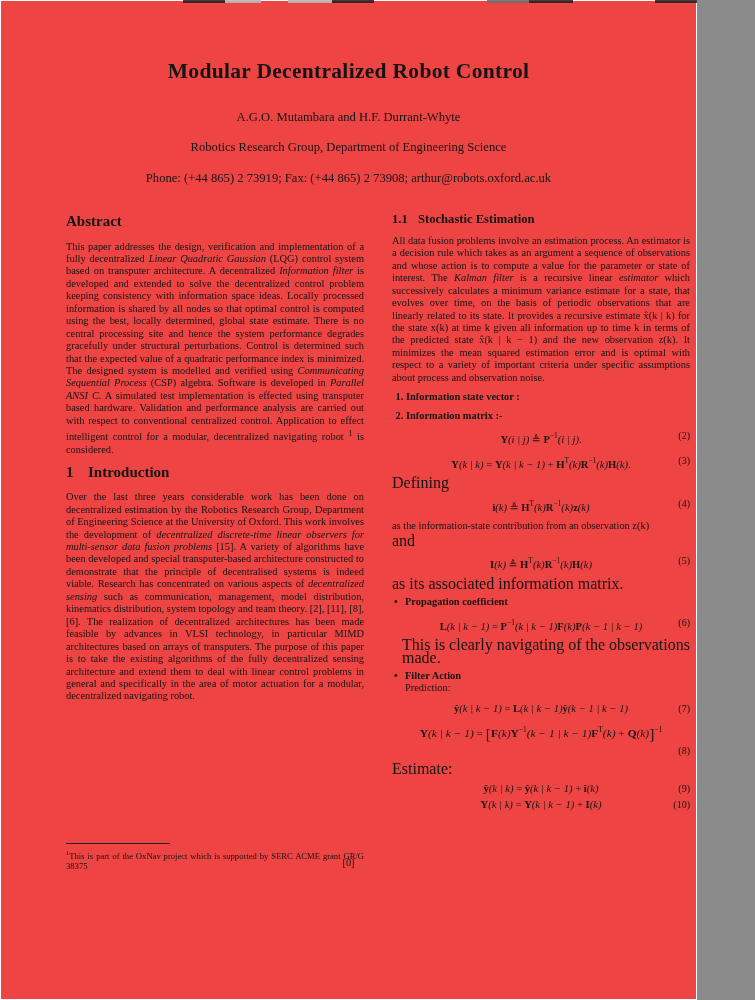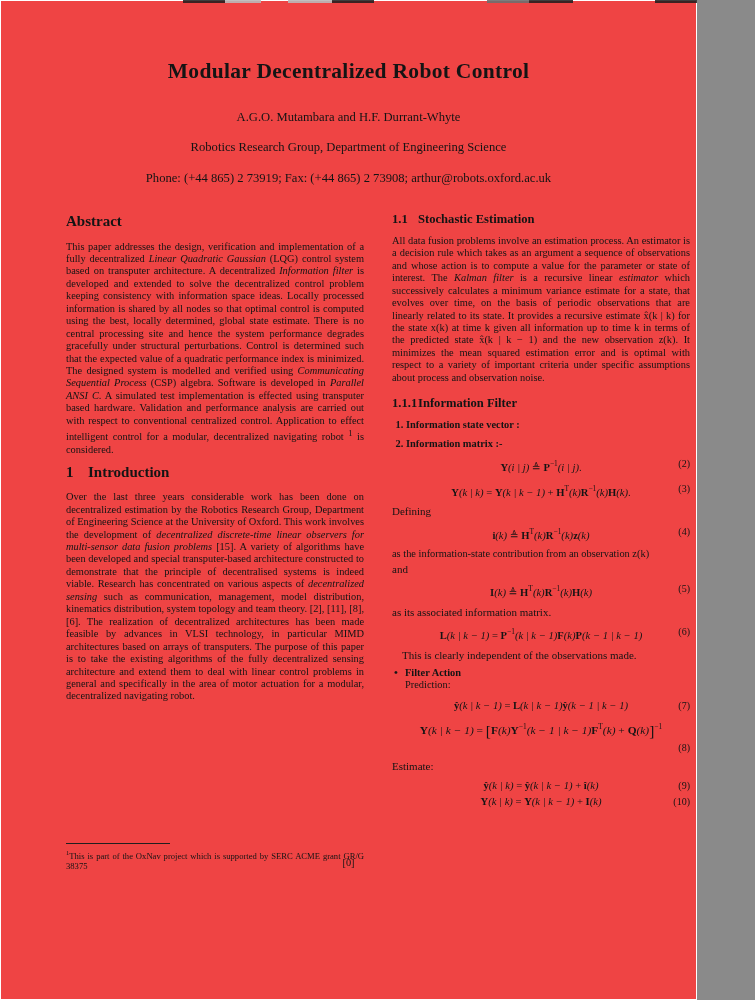--- a/index.html
+++ b/index.html
@@ -137,21 +137,21 @@
     height: 12px;
     margin-top: -2px;
   }
   .eq-tag-below .tag { position: absolute; right: 0; top: 0; font-size: 10px; }
 
   .mathvar { font-style: italic; }
   .mathbf  { font-weight: bold; }
   sup.eqsup { font-size: 7.4px; vertical-align: super; }
 
   .lead-in {
-    font-size: 11px;
+    font-size: 16px;
     line-height: 12.45px;
     margin: 2px 0 1px 0;
   }
   .lead-in.indent { margin-left: 10px; }
 
   
   .footnote-wrap {
     position: absolute;
     left: 66px;
     top: 843px;
@@ -213,21 +213,20 @@
 
       <p class="body"><span>Over the last three years considerable work has been done on decentralized estimation by the Robotics Research Group, Department of Engineering Science at the University of Oxford. This work involves the development of </span><i>decentralized discrete-time linear observers for multi-sensor data fusion problems</i><span> [15]. A variety of algorithms have been developed and special transputer-based architecture constructed to demonstrate that the principle of decentralised systems is indeed viable. Research has concentrated on various aspects of </span><i>decentralized sensing</i><span> such as communication, management, model distribution, kinematics distribution, system topology and team theory. [2], [11], [8], [6]. The realization of decentralized architectures has been made feasible by advances in VLSI technology, in particular MIMD architectures based on arrays of transputers. The purpose of this paper is to take the existing algorithms of the fully decentralized sensing architecture and extend them to deal with linear control problems in general and specifically in the area of motor actuation for a modular, decentralized navigating robot.</span></p>
     </div>
 
     <div class="col col-right">
 
       <h3 class="subsec" style="margin-top:0;"><span class="num">1.1</span><span>Stochastic Estimation</span></h3>
 
       <p class="body"><span>All data fusion problems involve an estimation process. An estimator is a decision rule which takes as an argument a sequence of observations and whose action is to compute a value for the parameter or state of interest. The </span><i>Kalman filter</i><span> is a recursive linear </span><i>estimator</i><span> which successively calculates a minimum variance estimate for a state, that evolves over time, on the basis of periodic observations that are linearly related to its state. It provides a recursive estimate x̂(k | k) for the state x(k) at time k given all information up to time k in terms of the predicted state x̂(k | k − 1) and the new observation z(k). It minimizes the mean squared estimation error and is optimal with respect to a variety of important criteria under specific assumptions about process and observation noise.</span></p>
 
-      <h3 class="subsec"><span class="num">1.1.1</span><span>Information Filter</span></h3>
 
 
       <ol class="items">
         <li>Information state vector :</li>
       </ol>
 
 
       <ol class="items" start="2">
         <li>Information matrix :-</li>
       </ol>
@@ -261,29 +260,32 @@
       <div class="eq">
         <span class="body-eq">
           <span class="mathbf">I</span><span class="mathvar">(k)</span> ≜ <span class="mathbf">H</span><sup class="eqsup">T</sup><span class="mathvar">(k)</span><span class="mathbf">R</span><sup class="eqsup">−1</sup><span class="mathvar">(k)</span><span class="mathbf">H</span><span class="mathvar">(k)</span>
         </span>
         <span class="tag">(5)</span>
       </div>
 
       <p class="lead-in">as its associated information matrix.</p>
 
 
+      <ul class="items">
+        <li>Propagation coefficient</li>
+      </ul>
 
       <div class="eq">
         <span class="body-eq">
           <span class="mathbf">L</span><span class="mathvar">(k | k − 1)</span> = <span class="mathbf">P</span><sup class="eqsup">−1</sup><span class="mathvar">(k | k − 1)</span><span class="mathbf">F</span><span class="mathvar">(k)</span><span class="mathbf">P</span><span class="mathvar">(k − 1 | k − 1)</span>
         </span>
         <span class="tag">(6)</span>
       </div>
 
-      <p class="lead-in indent">This is clearly independent of the observations made.</p>
+      <p class="lead-in indent">This is clearly navigating of the observations made.</p>
 
       <ul class="items">
         <li><span>Filter Action</span><br><span class="li-sub">Prediction:</span></li>
       </ul>
 
       <div class="eq">
         <span class="body-eq">
           <span class="mathbf">ŷ</span><span class="mathvar">(k | k − 1)</span> = <span class="mathbf">L</span><span class="mathvar">(k | k − 1)</span><span class="mathbf">ŷ</span><span class="mathvar">(k − 1 | k − 1)</span>
         </span>
         <span class="tag">(7)</span>

